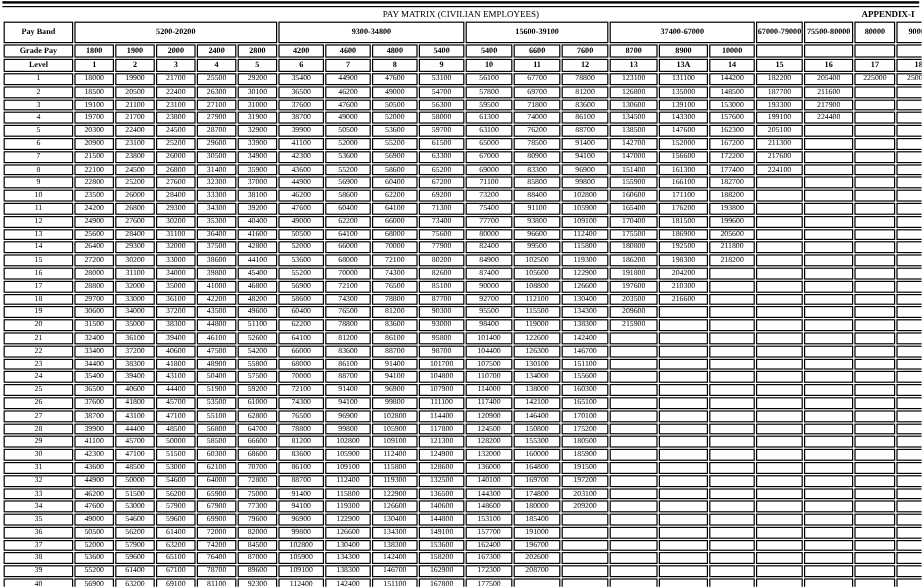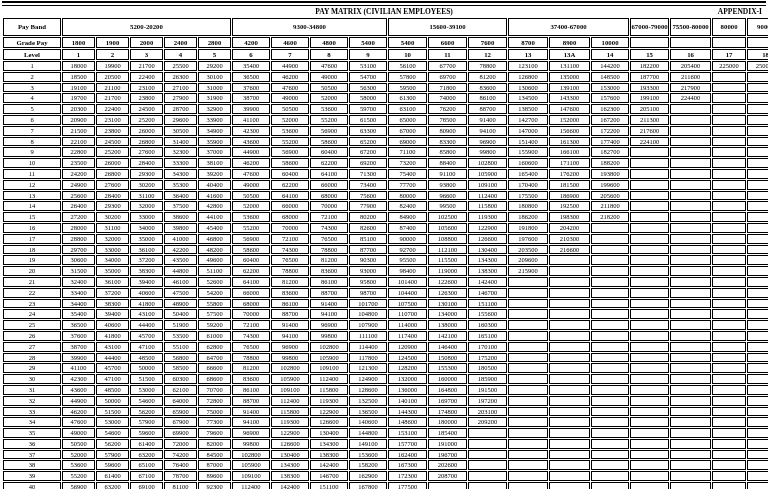--- a/index.html
+++ b/index.html
@@ -1,19 +1,19 @@
 <!DOCTYPE html>
 <html><head>
 <meta charset="utf-8">
 <style>
   html,body{margin:0;padding:0;background:#fff;width:768px;height:489px;overflow:hidden;
     font-family:"Liberation Serif","DejaVu Serif",serif;color:#000;}
   .top-rule{height:2px;border-top:2px solid #000;border-bottom:1px solid #000;margin:1px 2px 0 2px;}
   .title-bar{position:relative;height:10px;margin:1px 4px 0 4px;}
-  .doc-title{display:block;text-align:center;font-weight:bold;font-size:7.5px;line-height:10px;}
+  .doc-title{display:block;text-align:center;font-weight:normal;font-size:7.5px;line-height:10px;}
   .appendix{position:absolute;right:2px;top:0;font-weight:bold;font-size:7.5px;line-height:10px;}
   table{width:764px;margin:0 2px;table-layout:fixed;border-collapse:separate;border-spacing:1px;
     background:#fff;}
   th,td{border:1px solid #000;padding:0;text-align:center;vertical-align:middle;overflow:hidden;
     background:#fff;}
   th{font-weight:bold;font-size:6.8px;line-height:7.5px;}
   td{font-weight:normal;font-size:6.5px;line-height:7.8px;height:7.8px;white-space:nowrap;}
   tr.band-row th{height:16px;}
   tr.grade-row th,tr.level-row th{height:9px;}
   .rowhdr{font-weight:bold;}

